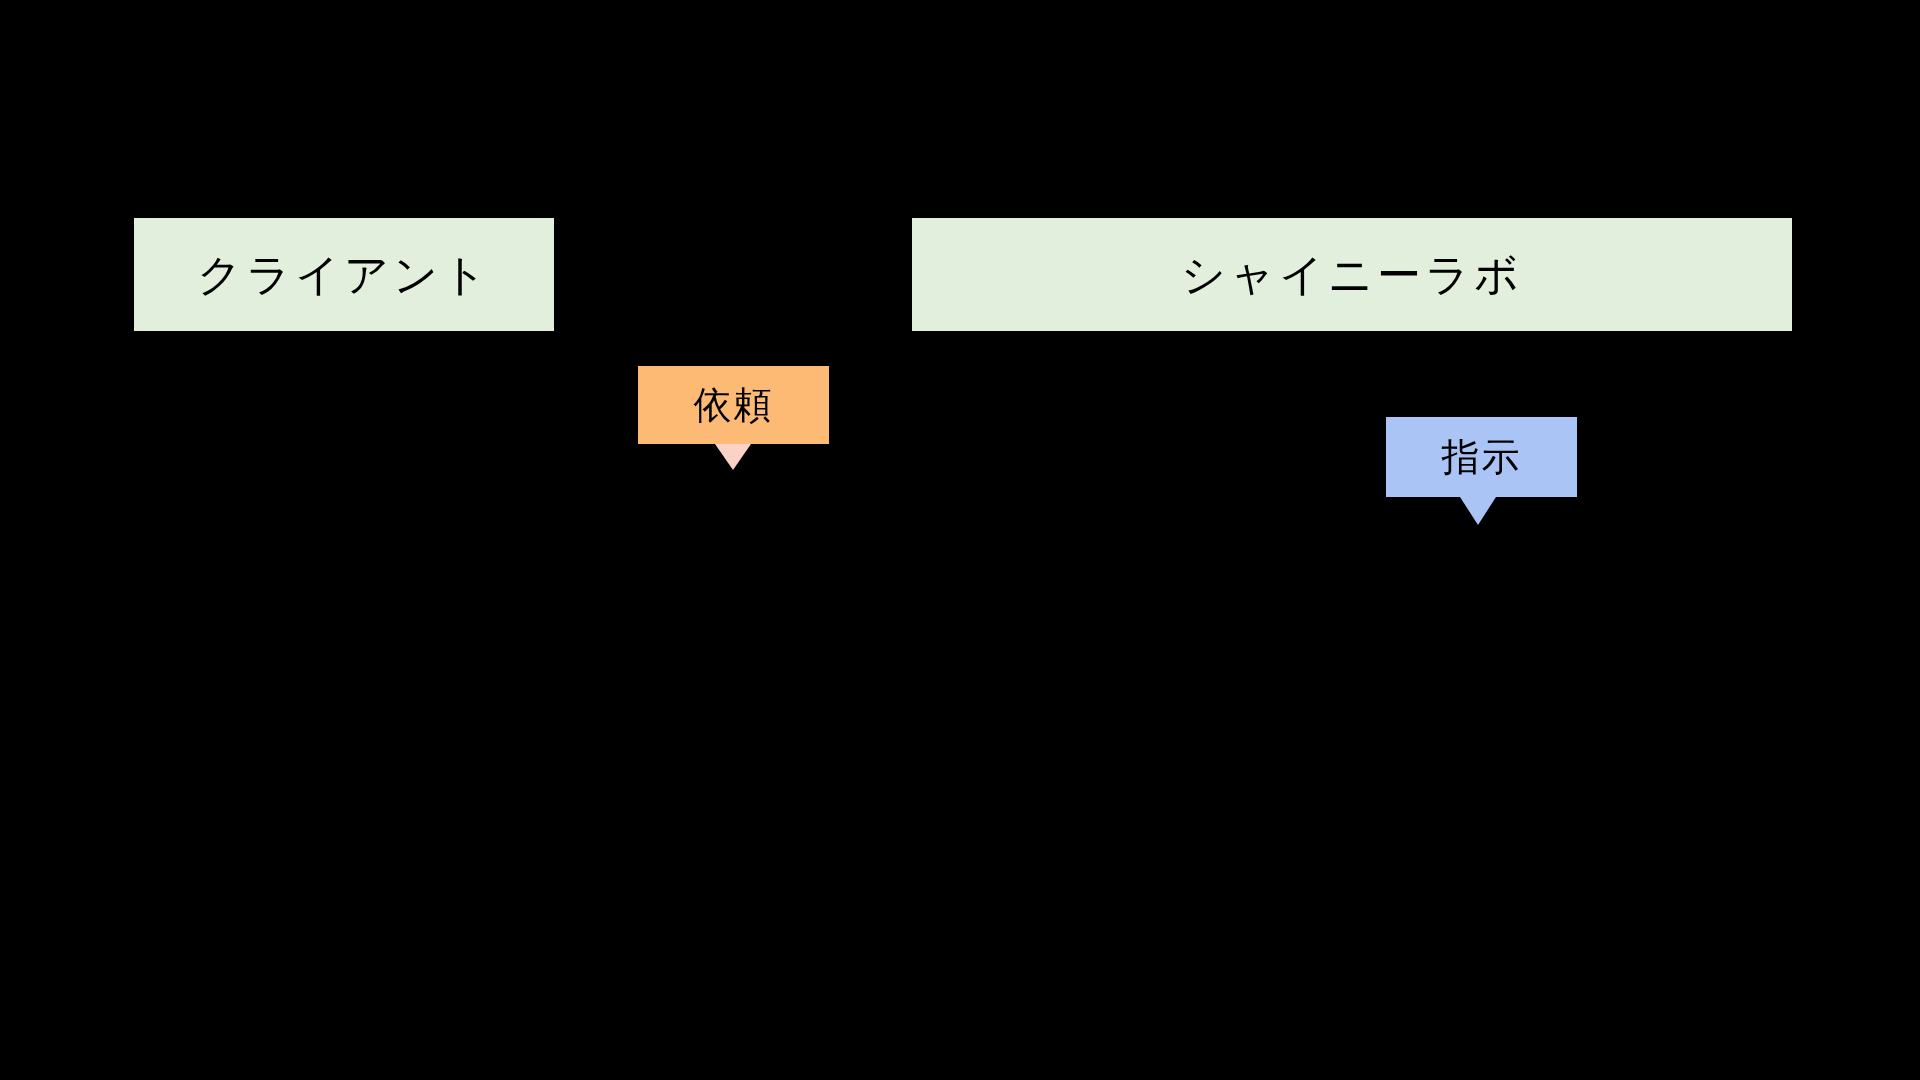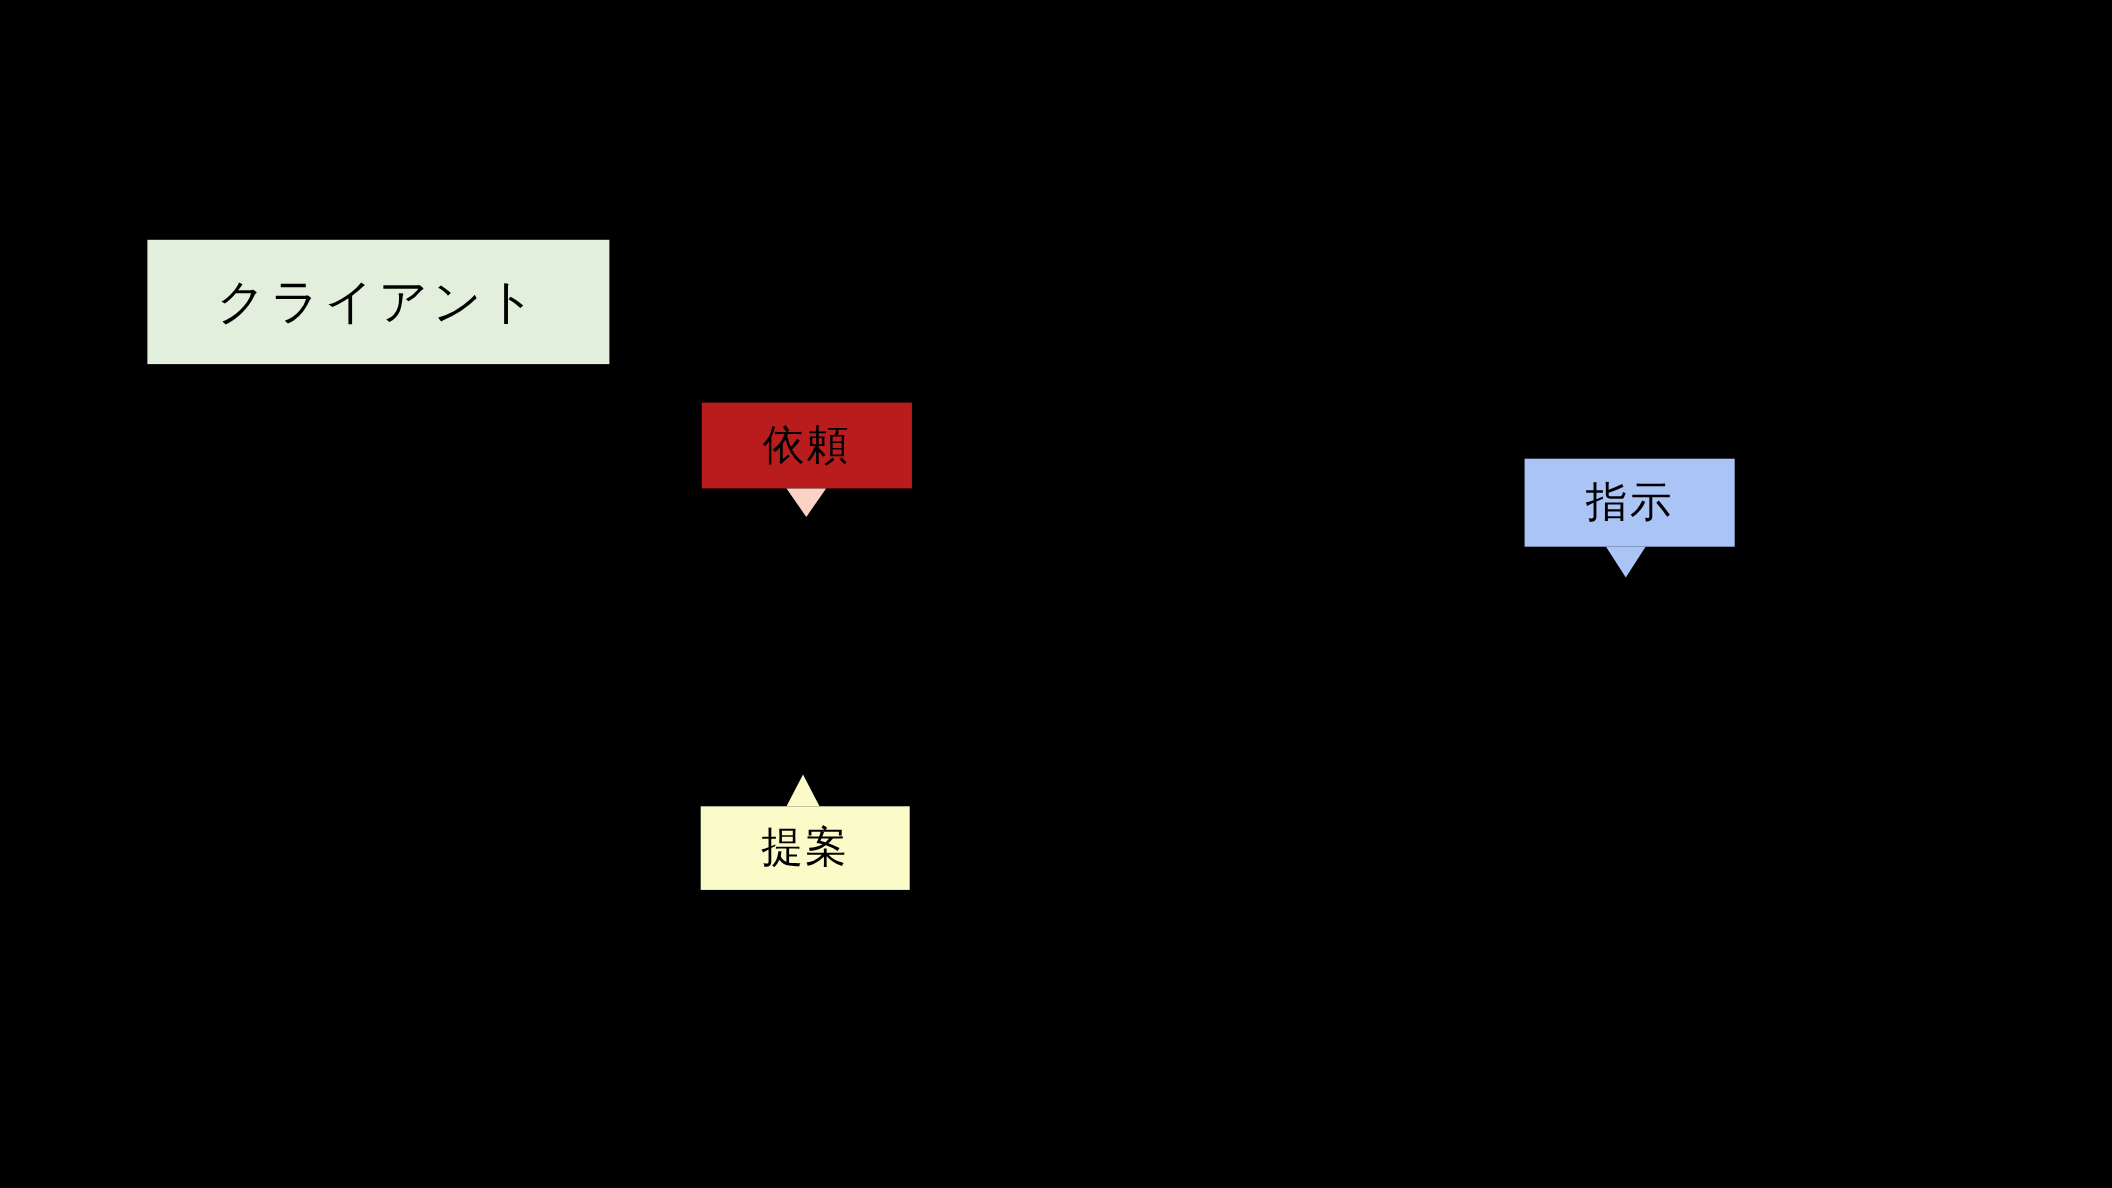--- a/index.html
+++ b/index.html
@@ -71,29 +71,28 @@
 </style>
 </head>
 <body>
 
 <div class="canvas">
 
   <div class="entity entity-client" style="background-color: rgb(226, 239, 220);">
     <span class="label">クライアント</span>
   </div>
 
+  <div class="entity entity-lab" style="background-color: rgb(226, 239, 220);">
+    <span class="label">シャイニーラボ</span>
+  </div>
 
-  <div class="callout callout-request" style="background-color: #b91c1c;">
+  <div class="callout callout-request" style="background-color: #fdba74;">
     <span class="label">依頼</span>
     <span class="tail tail-down" style="border-top-color: rgb(251, 211, 198);"></span>
   </div>
 
   <div class="callout callout-instruction" style="background-color: rgb(170, 196, 246);">
     <span class="label">指示</span>
     <span class="tail tail-down" style="border-top-color: rgb(170, 196, 246);"></span>
   </div>
 
-  <div class="callout callout-proposal" style="background-color: rgb(250, 251, 200);">
-    <span class="label">提案</span>
-    <span class="tail tail-up" style="border-bottom-color: rgb(250, 251, 200);"></span>
-  </div>
 
 </div>
 
 </body></html>

